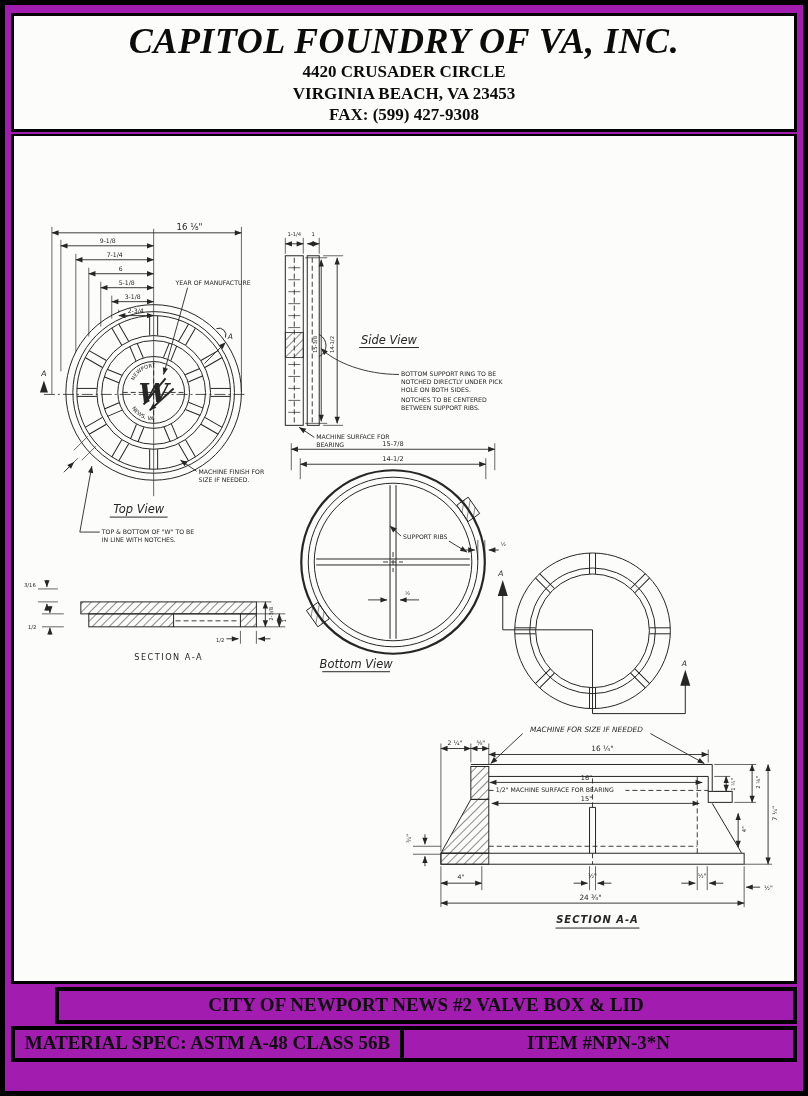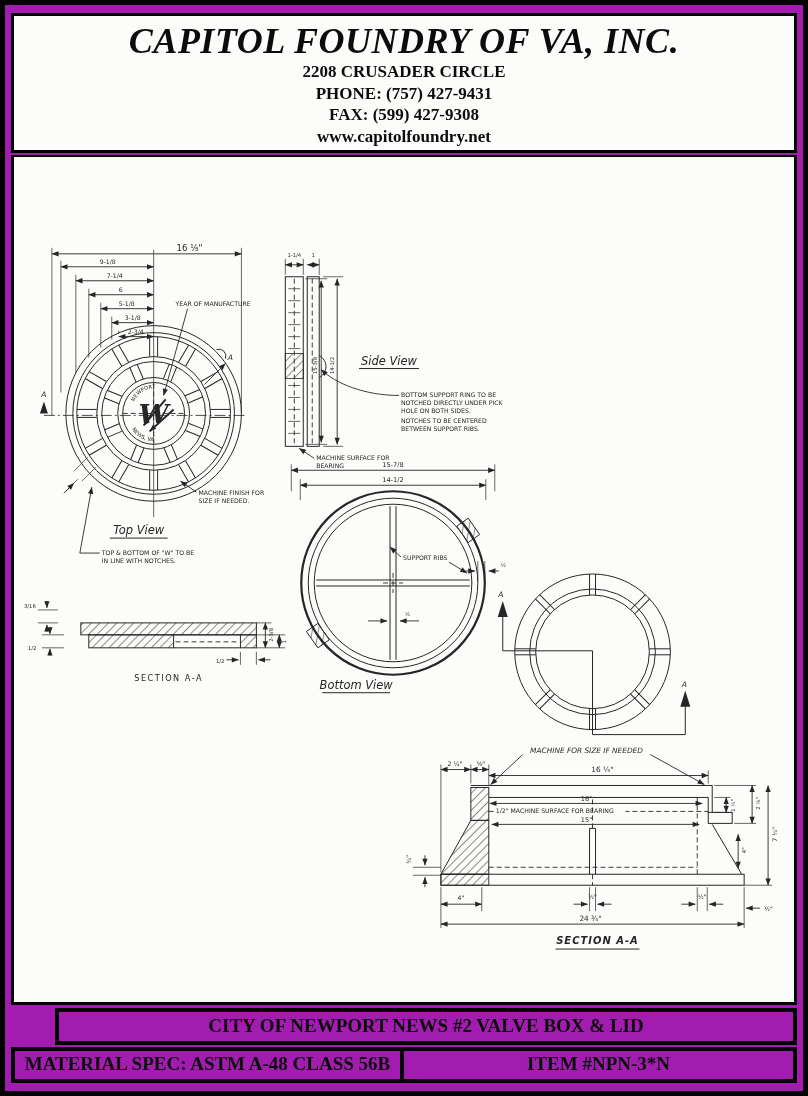--- a/index.html
+++ b/index.html
@@ -49,24 +49,23 @@
   .sec2{font-size:8.2px;letter-spacing:1.5px;}
   .wmark{font-size:27px;font-style:italic;font-weight:bold;font-family:"DejaVu Serif",serif;}
 </style>
 </head>
 <body>
 
 <div class="page">
 
   <div class="header-box">
     <div class="company">CAPITOL FOUNDRY OF VA, INC.</div>
-    <div class="addr">2208 CRUSADER CIRCLE</div>
-    <div class="addr">PHONE: (757) 427-9431</div>
+    <div class="addr">4420 CRUSADER CIRCLE</div>
+    <div class="addr">VIRGINIA BEACH, VA 23453</div>
     <div class="addr">FAX: (599) 427-9308</div>
-    <div class="addr">www.capitolfoundry.net</div>
   </div>
 
   <div class="drawing-box">
   <svg width="786" height="845" viewBox="0 0 788 845">
     <defs>
       <marker id="ah" viewBox="0 0 10 10" refX="9.5" refY="5" markerWidth="9" markerHeight="7" orient="auto-start-reverse" markerUnits="userSpaceOnUse">
         <path d="M0,1.2 L10,5 L0,8.8 Z" fill="#262626"></path>
       </marker>
       <pattern id="hx" patternUnits="userSpaceOnUse" width="6" height="6" patternTransform="rotate(45)">
         <line x1="0" y1="0" x2="0" y2="6" stroke="#2b2b2b" stroke-width="1.1"></line>

